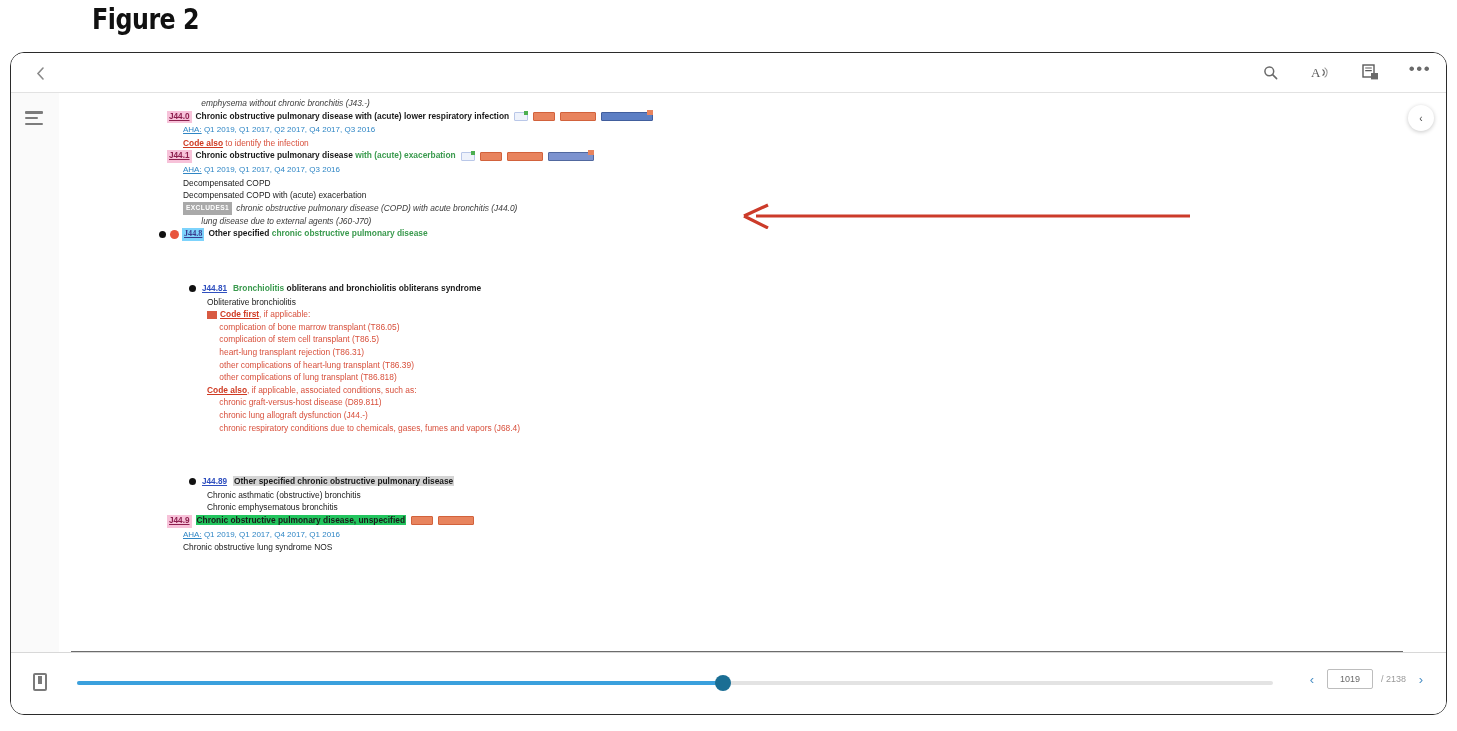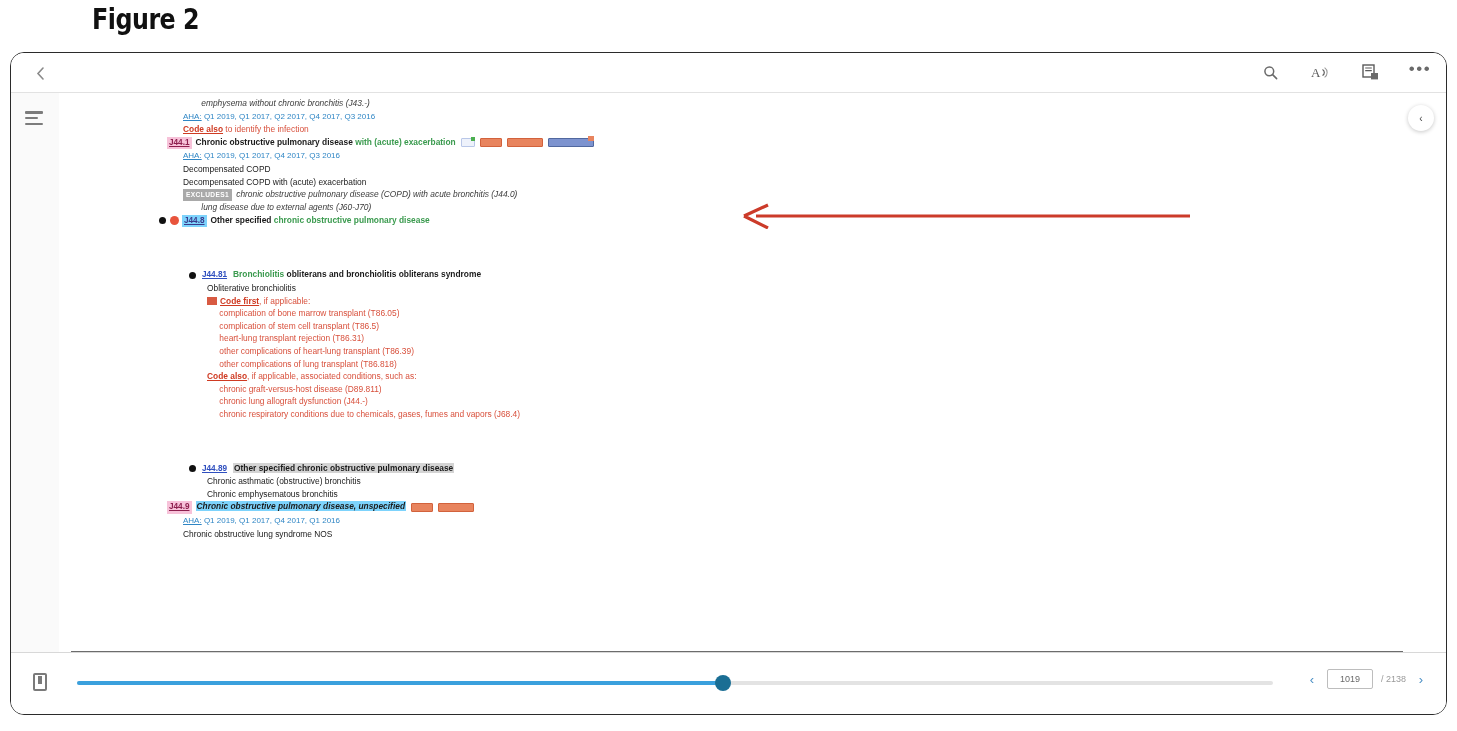--- a/index.html
+++ b/index.html
@@ -133,40 +133,41 @@
     text-decoration: underline;
     margin-right: 4px;
   }
   .code-link.plain {
     background: #ffffff;
     color: #2f4fbf;
   }
   .code-link.lilac {
     background: #7dd3fc;
     color: #3a3a8c;
+    font-family: Liberation Serif, serif;
   }
   .aha {
     color: #2f86c5;
     font-size: 8px;
     text-decoration: underline;
   }
   .aha-txt { color:#2f86c5; font-size:8px; }
   .red     { color: #d8503c; text-align: right; }
   .red-b   { color: #cf3a22; font-weight: 700; text-decoration: underline; }
   .green   { color: #3a9a4e; font-weight: 700; }
   .grey-it { color: #3b3b3b; font-style: italic; }
   .excl-tag {
     display:inline-block;
     background:#a9a9a9; color:#ffffff;
     font-size:6.6px; font-weight:700;
     letter-spacing:0.4px;
     padding:0 3px; margin-right:4px;
     vertical-align: middle;
   }
-  .hl-yellow { background:#7dd3fc; padding:0 1px;font-style:italic; }
+  .hl-yellow { background:#22c55e; padding:0 1px; }
   .hl-grey   { background:#d4d4d4; padding:0 1px; }
 
   .bullet-dot {
     display:inline-block; width:7px; height:7px;
     border-radius:50%; background:#111111;
     margin-right:4px; vertical-align:middle;
   }
   .bullet-red {
     display:inline-block; width:9px; height:9px;
     border-radius:50%; background:#e8543c;
@@ -346,20 +347,21 @@
           <i></i>
           <i></i>
       </div>
     </div>
 
     <div class="collapse-pill">‹</div>
 
     <div class="doc-page">
       <div class="doc-inner" id="doc-lines">
           <div class="row ind3"><span class="grey-it">&nbsp;emphysema without chronic bronchitis (J43.-)</span></div>
+          <div class="row ind1"><span class="code-link">J44.0</span><b>Chronic obstructive pulmonary disease with (acute) lower respiratory infection</b><span class="chip chip-cc"></span><span class="chip chip-hcc"></span><span class="chip chip-rxhcc"></span><span class="chip chip-excl"></span></div>
           <div class="row ind2"><span class="aha">AHA:</span><span class="aha-txt"> Q1 2019, Q1 2017, Q2 2017, Q4 2017, Q3 2016</span></div>
           <div class="row ind2"><span class="red-b">Code also</span><span class="red"> to identify the infection</span></div>
           <div class="row ind1"><span class="code-link">J44.1</span><b>Chronic obstructive pulmonary disease </b><b class="green">with (acute) exacerbation</b><span class="chip chip-cc"></span><span class="chip chip-hcc"></span><span class="chip chip-rxhcc"></span><span class="chip chip-exac"></span></div>
           <div class="row ind2"><span class="aha">AHA:</span><span class="aha-txt"> Q1 2019, Q1 2017, Q4 2017, Q3 2016</span></div>
           <div class="row ind2"><span>Decompensated COPD</span></div>
           <div class="row ind2"><span>Decompensated COPD with (acute) exacerbation</span></div>
           <div class="row ind2"><span class="excl-tag">EXCLUDES1</span><span class="grey-it">chronic obstructive pulmonary disease (COPD) with acute bronchitis (J44.0)</span></div>
           <div class="row ind3"><span class="grey-it">&nbsp;lung disease due to external agents (J60-J70)</span></div>
           <div class="row ind0"><span class="bullet-dot"></span><span class="bullet-red"></span><span class="code-link lilac">J44.8</span><b>Other specified </b><b class="green">chronic obstructive pulmonary disease</b></div>
           <div class="row ind8"><span class="bullet-dot"></span><span class="code-link plain">J44.81</span><b class="green">Bronchiolitis</b><b> obliterans and bronchiolitis obliterans syndrome</b></div>

